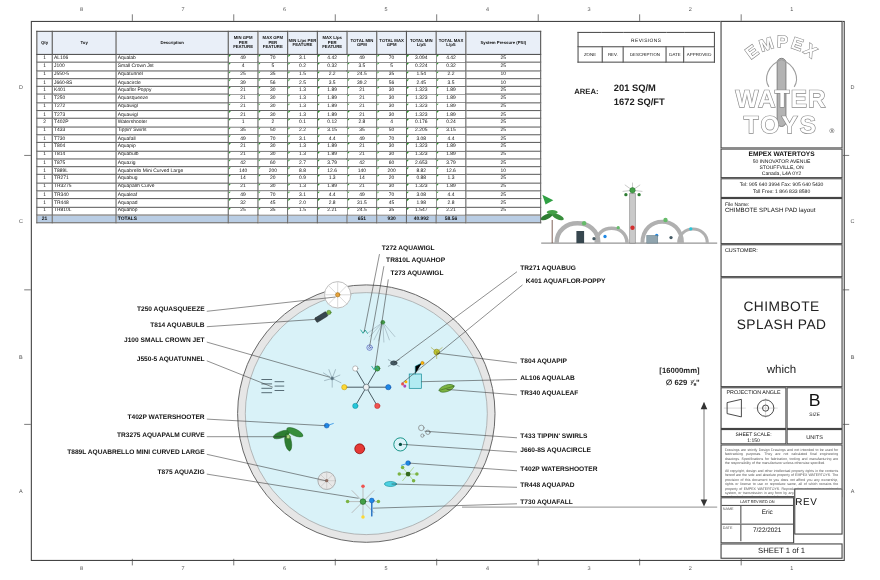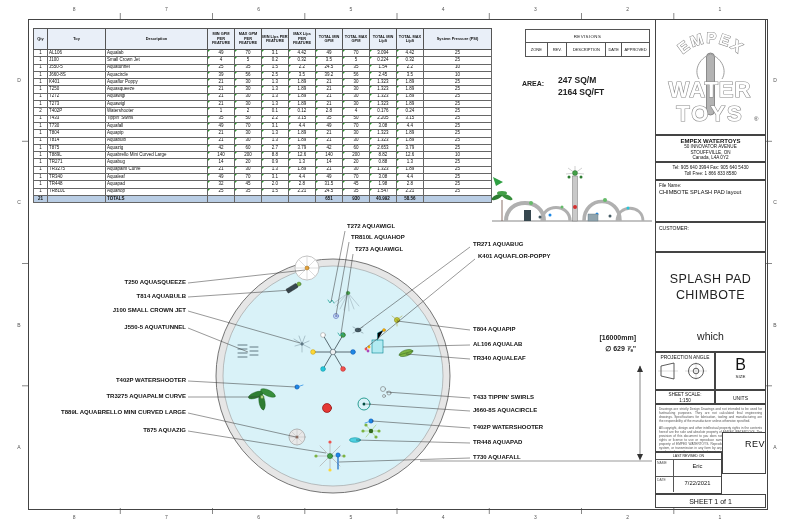--- a/index.html
+++ b/index.html
@@ -52,21 +52,21 @@
   .b-scale{left:655px;top:390px;width:60px;height:14px;text-align:center;font-size:4.6px;line-height:1.3;padding-top:1px;}
   .b-units{left:715px;top:390px;width:51px;height:14px;text-align:center;font-size:5px;padding-top:3.5px;}
   .b-legal{left:655px;top:404px;width:111px;height:48px;padding:2px 3px;font-size:3.2px;
            line-height:1.25;color:#555;text-align:justify;}
   .b-legal p{margin:0 0 3px 0;}
   .b-lastrev{left:655px;top:452px;width:67px;height:42px;}
   .b-lastrev .hd{font-size:3.5px;text-align:center;border-bottom:0.5px solid #555;padding:1px 0;}
   .lr-row{display:flex;border-bottom:0.5px solid #555;height:15.5px;}
   .lr-row .lab{width:15px;border-right:0.5px solid #555;font-size:3.4px;color:#555;padding:1px;}
   .lr-row .val{flex:1;font-size:5.8px;text-align:center;padding-top:3px;}
-  .b-rev{left:722px;top:432px;width:44px;height:42px;text-align:right;}
+  .b-rev{left:722px;top:444px;width:44px;height:42px;text-align:left;}
   .b-rev .lb{font-size:9px;margin-top:6px;letter-spacing:.5px;}
   .b-sheet{left:655px;top:494px;width:111px;height:14px;text-align:center;font-size:7px;padding-top:2.5px;}
   
   .co{position:absolute;font-size:6px;font-weight:700;white-space:nowrap;color:#111;line-height:7px;}
   .co-r{text-align:right;}
   .dim-label{position:absolute;right:164px;top:333px;text-align:right;font-size:7px;font-weight:700;line-height:1.5;color:#222;}
   svg{position:absolute;left:0;top:0;}
   .logo-wrap{position:absolute;left:658px;top:21px;}
 </style>
 </head>
@@ -648,22 +648,22 @@
           <td>REV.</td>
           <td>DESCRIPTION</td>
           <td>DATE</td>
           <td>APPROVED</td>
         </tr>
   </tbody>
     </table>
 
   <div class="area">AREA:</div>
   <div class="area-vals">
-    <div>247 SQ/M</div>
-    <div>2164 SQ/FT</div>
+    <div>201 SQ/M</div>
+    <div>1672 SQ/FT</div>
   </div>
 
   <div class="box b-logo"></div>
   <div class="logo-wrap">
     <svg width="105" height="110" viewBox="0 0 105 110" style="position:static">
       <defs>
           <path id="logoArc" d="M16 46C32 14 74 14 90 46" fill="none"></path>
         </defs>
       <rect x="48.5" y="32" width="8" height="62" rx="4" fill="#b3b3b3" stroke="#777" stroke-width="0.8"></rect>
       <path d="M52.5 33C40 38 36 50 41 58" fill="none" stroke="#9e9e9e" stroke-width="1"></path>
@@ -689,22 +689,22 @@
   </div>
   <div class="box b-file">
     <div class="lb">File Name:</div>
     <div class="vl">CHIMBOTE SPLASH PAD layout</div>
   </div>
   <div class="box b-cust">
     <span>CUSTOMER:</span>
   </div>
   <div class="box b-title">
     <div class="t1">
+      <div>CHIMBOTE</div>
       <div>SPLASH PAD</div>
-      <div>CHIMBOTE</div>
     </div>
     <div class="t2">which</div>
   </div>
 
   <div class="box b-proj">
     <div class="lb">PROJECTION ANGLE</div>
     <svg width="56" height="22" viewBox="0 0 56 22" style="position:static">
       <line x1="1" y1="11" x2="21" y2="11" stroke="#aaa" stroke-width="0.4"></line>
       <polygon points="4,6 17,3 17,19 4,16" fill="none" stroke="#333" stroke-width="0.8"></polygon>
       <line x1="28" y1="11" x2="50" y2="11" stroke="#aaa" stroke-width="0.4"></line>

